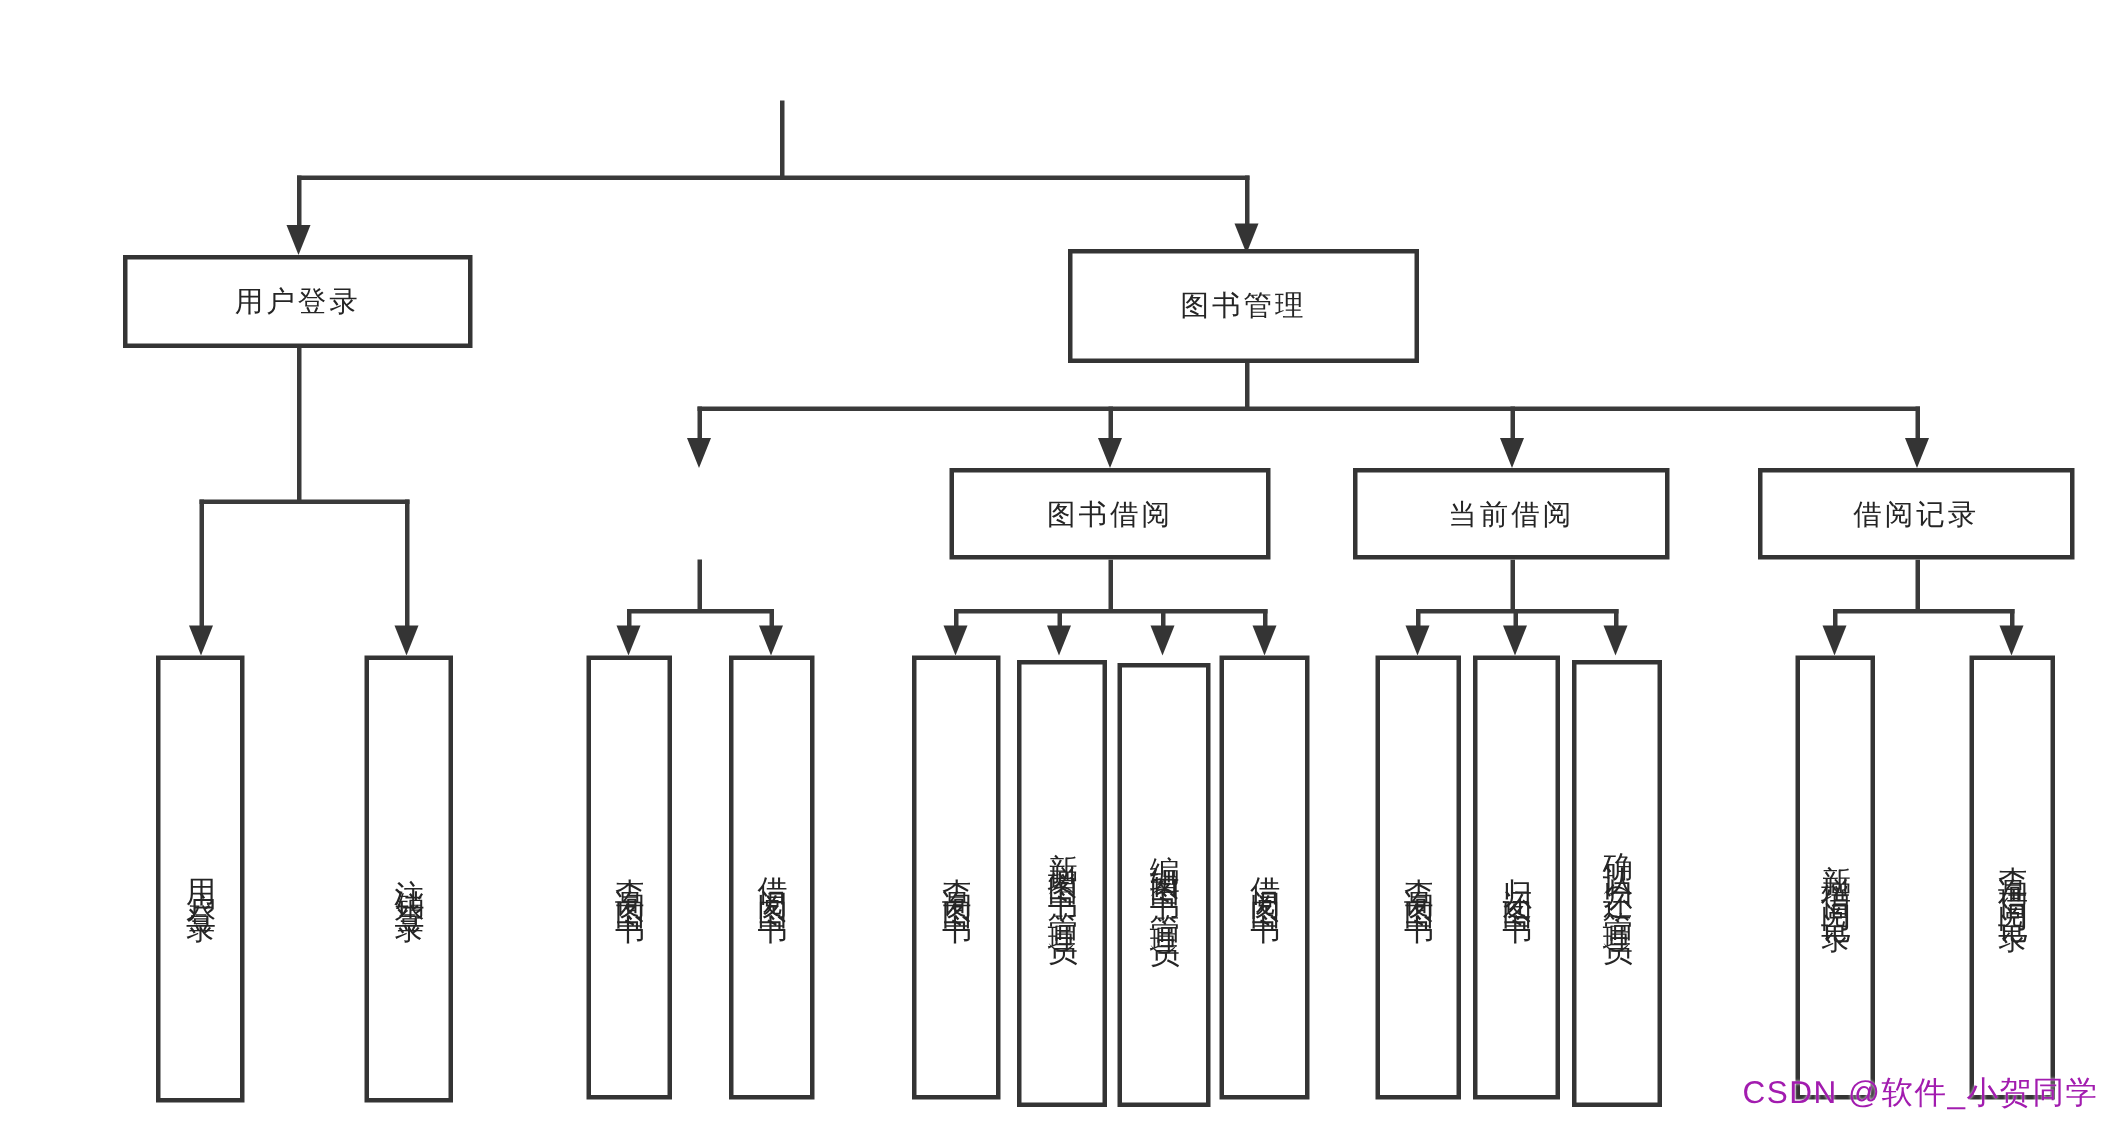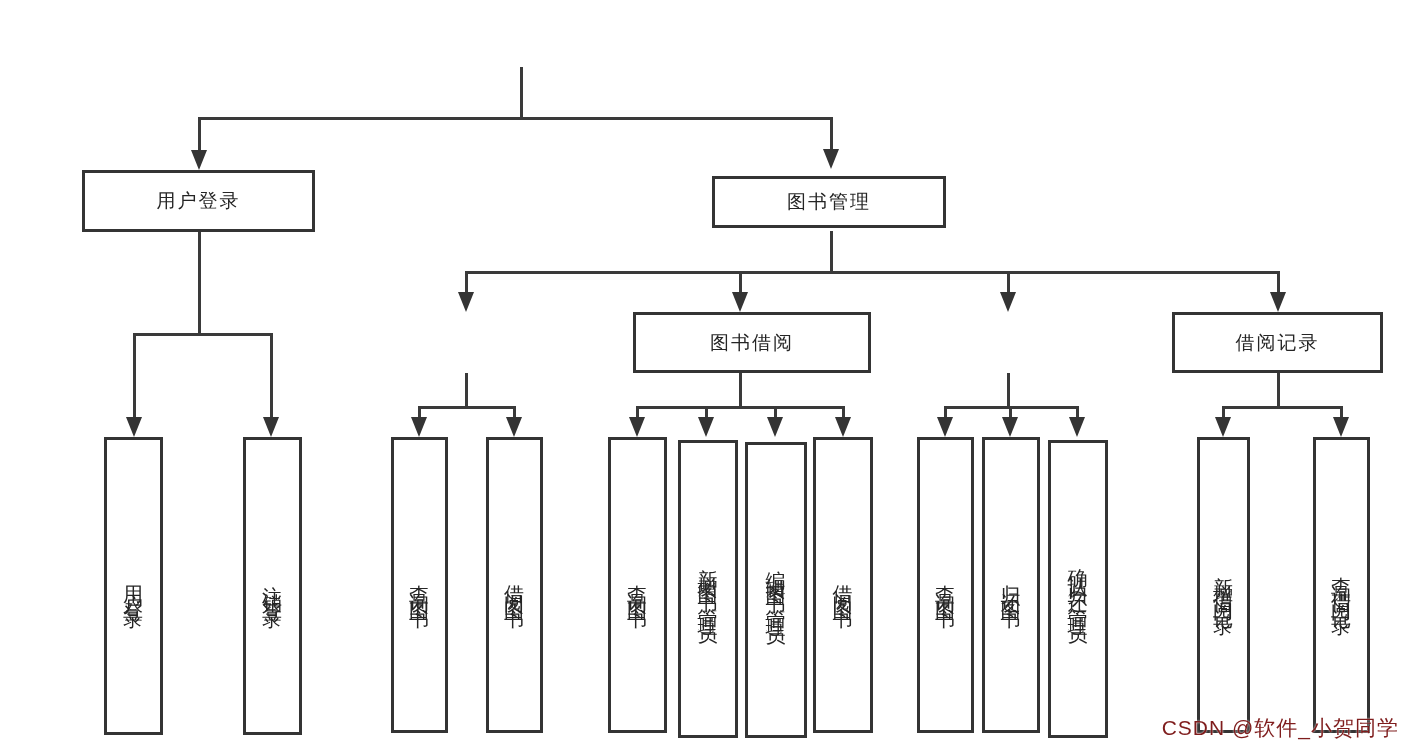--- a/index.html
+++ b/index.html
@@ -19,21 +19,21 @@
   }
   .vline{position:absolute;width:3px;background:#3a3a3a;}
   .hline{position:absolute;height:3px;background:#3a3a3a;}
   .tri{
     position:absolute;width:0;height:0;
     border-left:8px solid transparent;border-right:8px solid transparent;
     border-top:20px solid #343434;
   }
   .watermark{
     position:absolute;right:6px;bottom:5px;font-size:21px;letter-spacing:1px;
-    color:#7f1d1d;text-shadow:0 0 2px #ffffff;z-index:50;
+    color:#a21caf;text-shadow:0 0 2px #ffffff;z-index:50;
   }
 </style>
 </head>
 <body>
 
 <div id="canvas">
 
   <div id="connectors">
       <div class="vline" style="left: 520px; top: 67px; height: 51px;"></div>
       <div class="vline" style="left: 198px; top: 117px; height: 34px;"></div>
@@ -85,25 +85,26 @@
       <div class="tri" style="left: 937px; top: 417px;"></div>
       <div class="tri" style="left: 1002px; top: 417px;"></div>
       <div class="tri" style="left: 1069px; top: 417px;"></div>
       <div class="tri" style="left: 1215px; top: 417px;"></div>
       <div class="tri" style="left: 1333px; top: 417px;"></div>
     </div>
 
 
   <div class="box hbox" style="left:82px;top:170px;width:233px;height:62px;">用户登录</div>
 
-  <div class="box hbox" style="left:712px;top:176px;width:234px;height:52px;">图书管理</div>
+  <div class="box hbox" style="left:712px;top:166px;width:234px;height:76px;">图书管理</div>
 
 
-  <div class="box hbox" style="left:633px;top:312px;width:238px;height:61px;text-align:right;">图书借阅</div>
+  <div class="box hbox" style="left:633px;top:312px;width:214px;height:61px;text-align:right;">图书借阅</div>
 
+  <div class="box hbox" style="left:902px;top:312px;width:211px;height:61px;">当前借阅</div>
 
   <div class="box hbox" style="left:1172px;top:312px;width:211px;height:61px;">借阅记录</div>
 
   <div class="box leaf" style="left:104px;top:437px;width:59px;height:298px;">
     <span class="vtext">用户登录</span>
   </div>
   <div class="box leaf" style="left:243px;top:437px;width:59px;height:298px;">
     <span class="vtext">注销登录</span>
   </div>
 

